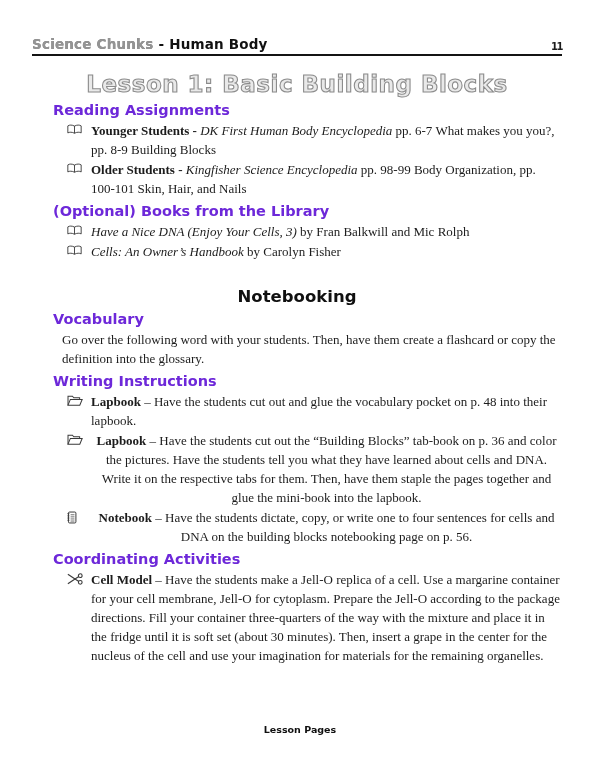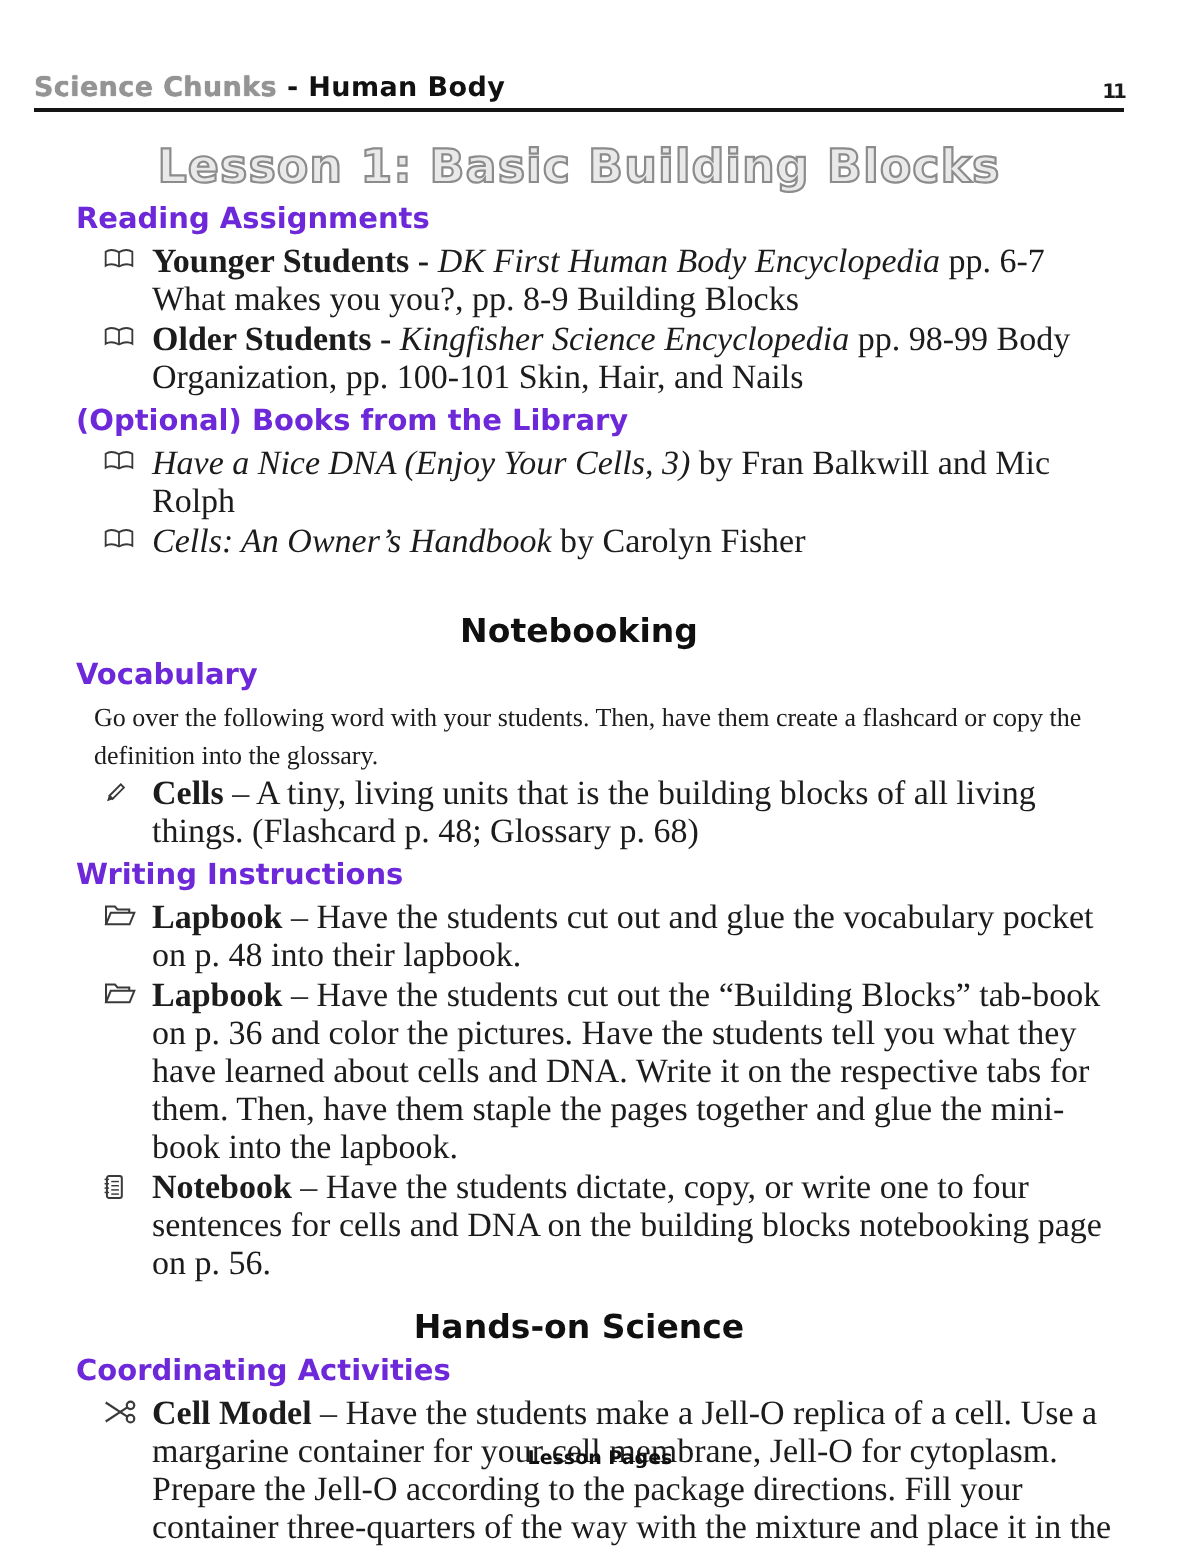--- a/index.html
+++ b/index.html
@@ -5,21 +5,21 @@
   * { margin:0; padding:0; box-sizing:border-box; }
   html,body { background:#ffffff; }
   body {
     width:600px; height:776px;
     font-family:"Liberation Serif", serif;
     color:#1c1c1c;
   }
   .page {
     position:relative;
     width:600px; height:776px;
-    padding:36px 38px 0 17px;
+    padding:36px 38px 0 32px;
     overflow:hidden;
     background:#ffffff;
   }
   
   .header {
     display:flex; align-items:flex-end; justify-content:space-between;
     border-bottom:2.5px solid #141414;
     padding-bottom:2px;
   }
   .brand-line {
@@ -57,24 +57,24 @@
   .mt-hands { margin-top:13px; }
   h3 { margin-top:5px; margin-bottom:3px; }
   
   .intro {
     font-size:13px; line-height:19px;
     margin-left:30px; margin-top:2px;
   }
   .item {
     display:flex;
     margin-left:35px;
-    font-size:17px; line-height:19px;
+    font-size:13px; line-height:19px;
   }
   .item + .item { margin-top:1px; }
-  .gap { margin-top:8px; }
+  .gap { margin-top:8px;text-align:center; }
   .item .icon { flex:0 0 24px; width:24px; padding-top:3px; }
   .item .text { flex:1; }
   .b { font-weight:bold; }
   .bi { font-weight:bold; }
   .i { font-style:italic; }
   
   .footer {
     position:absolute; left:0; right:0; bottom:41px;
     text-align:center;
     font-family:"DejaVu Sans", sans-serif;
@@ -140,29 +140,20 @@
         </svg>
     </span>
     <span class="text"><span class="i">Cells: An Owner’s Handbook</span><span> by Carolyn Fisher</span></span>
   </div>
 
   <h2 class="mt-note">Notebooking</h2>
 
   <h3>Vocabulary</h3>
   <p class="intro">Go over the following word with your students. Then, have them create a flashcard or copy the definition into the glossary.</p>
 
-  <div class="item">
-    <span class="icon">
-      <svg viewBox="0 0 14 14" width="12" height="12">
-          <path d="M3.2,9.2 L9.8,2.6 L11.6,4.4 L5,11 Z" fill="#fff" stroke="#3a3a3a" stroke-width="1.1"></path>
-          <path d="M3.2,9.2 L2.3,11.9 L5,11 Z" fill="#3a3a3a" stroke="#3a3a3a" stroke-width="0.7"></path>
-        </svg>
-    </span>
-    <span class="text"><span class="b">Cells</span><span> – A tiny, living units that is the building blocks of all living things. (Flashcard p. 48; Glossary p. 68)</span></span>
-  </div>
 
   <h3>Writing Instructions</h3>
 
   <div class="item">
     <span class="icon">
       <svg viewBox="0 0 19 13" width="16" height="11">
           <path d="M1.2,12 L1.2,1.5 L6.5,1.5 L8,3.2 L15,3.2 L15,5.2" fill="none" stroke="#3a3a3a" stroke-width="1.2"></path>
           <path d="M1.2,12 L4,5.2 L18,5.2 L15.2,12 Z" fill="#fff" stroke="#3a3a3a" stroke-width="1.2"></path>
         </svg>
     </span>
@@ -189,21 +180,20 @@
           <line x1="4" y1="10.9" x2="8.2" y2="10.9" stroke="#3a3a3a" stroke-width="0.8"></line>
           <line x1="0.3" y1="2.8" x2="2.8" y2="2.8" stroke="#3a3a3a" stroke-width="0.8"></line>
           <line x1="0.3" y1="5.2" x2="2.8" y2="5.2" stroke="#3a3a3a" stroke-width="0.8"></line>
           <line x1="0.3" y1="7.6" x2="2.8" y2="7.6" stroke="#3a3a3a" stroke-width="0.8"></line>
           <line x1="0.3" y1="10" x2="2.8" y2="10" stroke="#3a3a3a" stroke-width="0.8"></line>
         </svg>
     </span>
     <span class="text"><span class="b">Notebook</span><span> – Have the students dictate, copy, or write one to four sentences for cells and DNA on the building blocks notebooking page on p. 56.</span></span>
   </div>
 
-  <h2 class="mt-hands">Hands-on Science</h2>
 
   <h3>Coordinating Activities</h3>
 
   <div class="item">
     <span class="icon">
       <svg viewBox="0 0 20 14" width="17" height="12">
           <circle cx="15.6" cy="3.1" r="2.2" fill="none" stroke="#3a3a3a" stroke-width="1.3"></circle>
           <circle cx="15.6" cy="10.9" r="2.2" fill="none" stroke="#3a3a3a" stroke-width="1.3"></circle>
           <line x1="1" y1="1.4" x2="13.9" y2="9.9" stroke="#3a3a3a" stroke-width="1.3"></line>
           <line x1="1" y1="12.6" x2="13.9" y2="4.1" stroke="#3a3a3a" stroke-width="1.3"></line>

